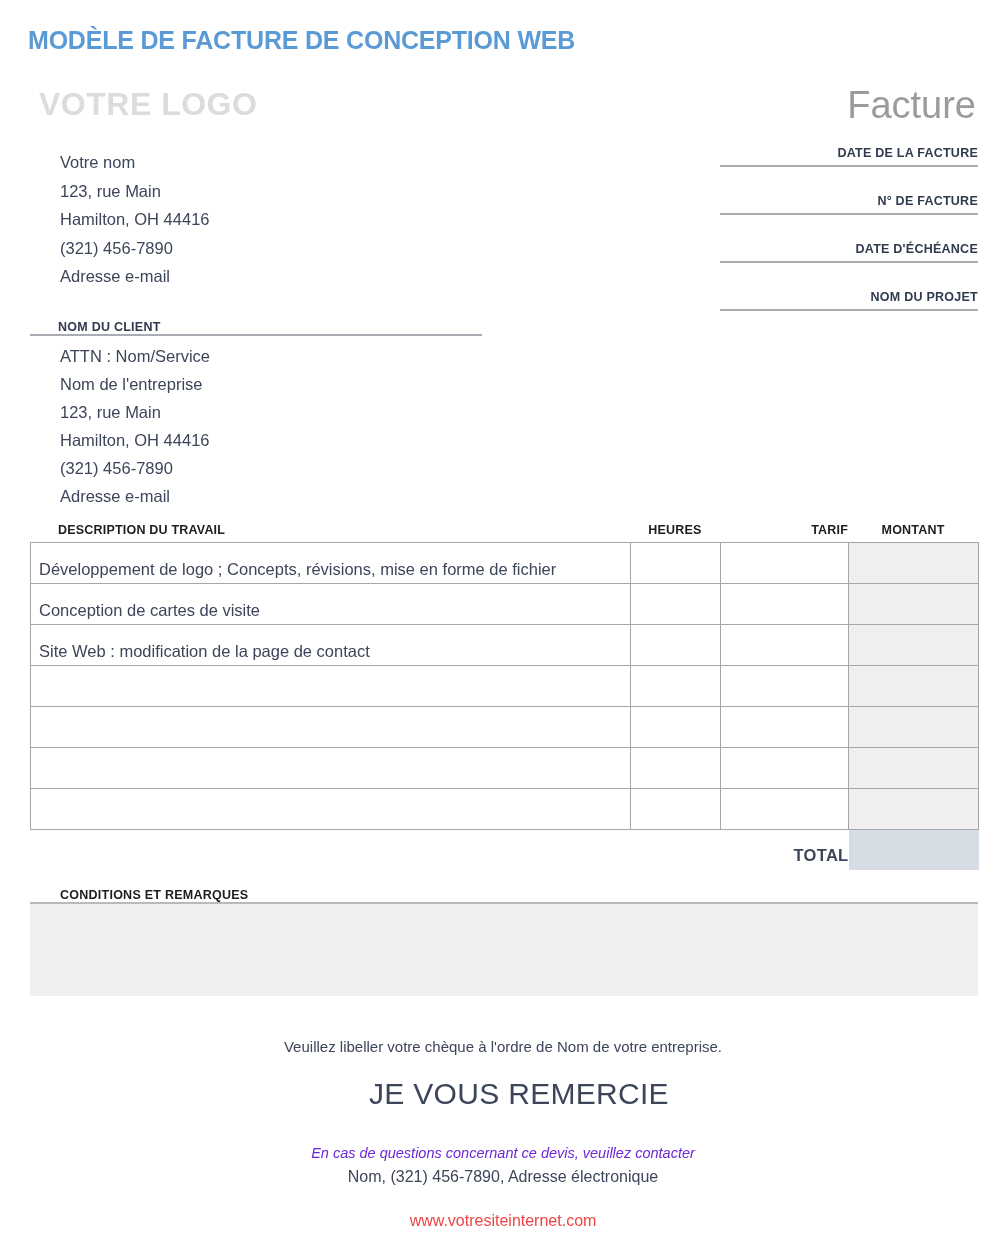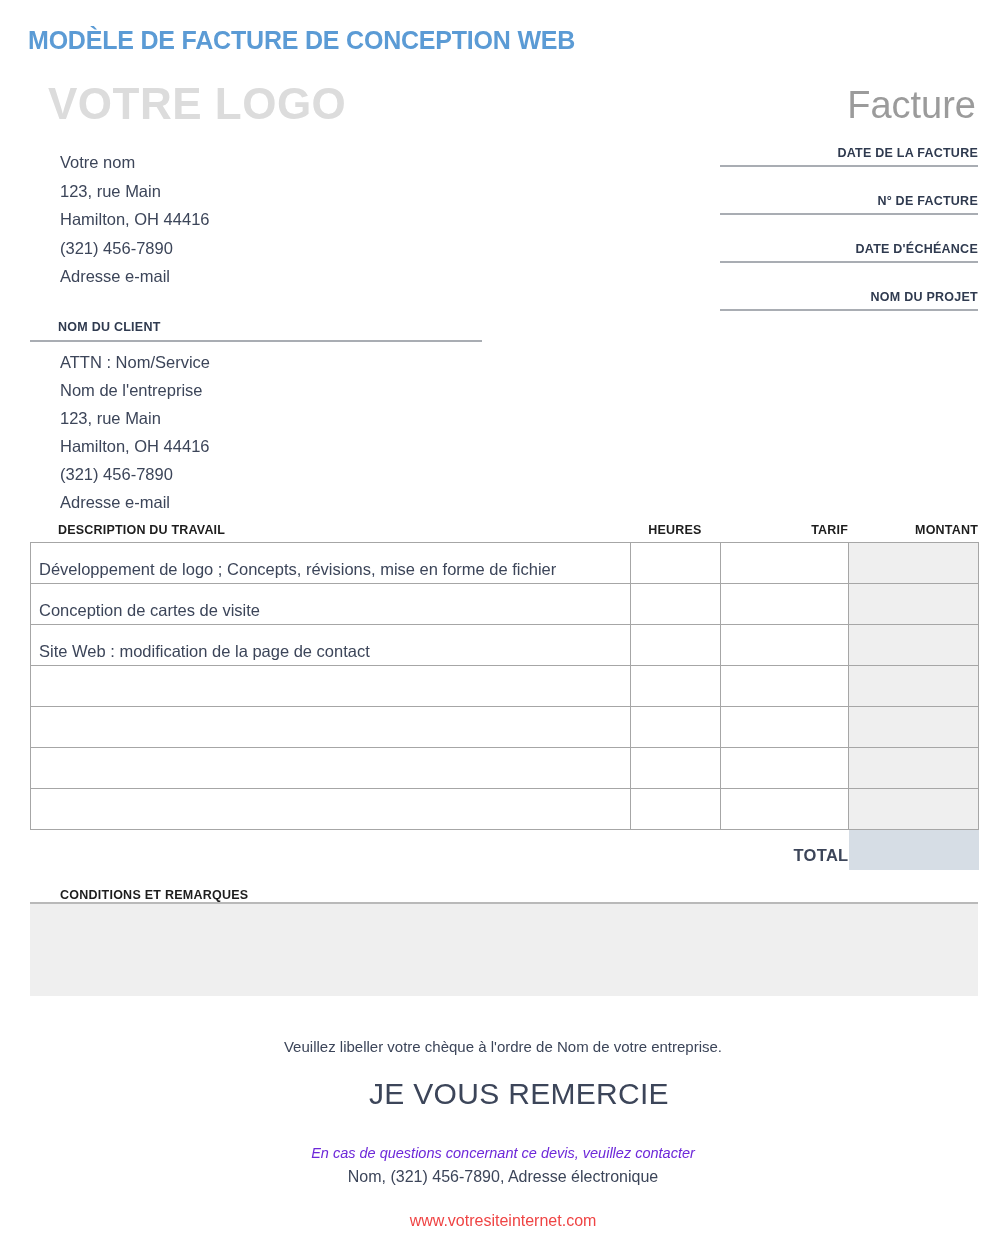--- a/index.html
+++ b/index.html
@@ -32,23 +32,23 @@
   
   .header-row {
     position: absolute;
     left: 0;
     top: 78px;
     width: 1006px;
     height: 56px;
   }
   .logo-placeholder {
     position: absolute;
-    left: 48px;
+    left: 39px;
     top: 0;
-    font-size: 44px;
+    font-size: 32px;
     font-weight: bold;
     letter-spacing: 0.5px;
     color: #dcdcdc;
     line-height: 52px;
     white-space: nowrap;
   }
   .invoice-word {
     position: absolute;
     right: 30px;
     top: 2px;
@@ -105,21 +105,20 @@
     left: 30px;
     top: 320px;
     width: 452px;
   }
   .client-label {
     font-size: 12.5px;
     font-weight: bold;
     letter-spacing: 0.25px;
     color: #2f3a4f;
     padding-left: 28px;
-    padding-bottom: 6px;
     white-space: nowrap;
   }
   .client-rule {
     height: 2px;
     background: #a9adb3;
     width: 452px;
   }
   .client-lines {
     padding-left: 30px;
     padding-top: 6px;
@@ -145,21 +144,21 @@
   .col-head {
     font-size: 12.5px;
     font-weight: bold;
     letter-spacing: 0.2px;
     color: #1d1d1d;
     white-space: nowrap;
   }
   .ch-desc  { width: 600px; padding-left: 28px; text-align: left; }
   .ch-hours { width: 90px;  text-align: center; }
   .ch-rate  { width: 128px; text-align: right; }
-  .ch-amt   { width: 130px; text-align: right; }
+  .ch-amt   { width: 130px; text-align: center; }
 
   table.items {
     border-collapse: collapse;
     width: 948px;
     table-layout: fixed;
   }
   table.items td {
     border: 1px solid #a6a6a6;
     height: 41px;
     padding: 12px 0 0 8px;

